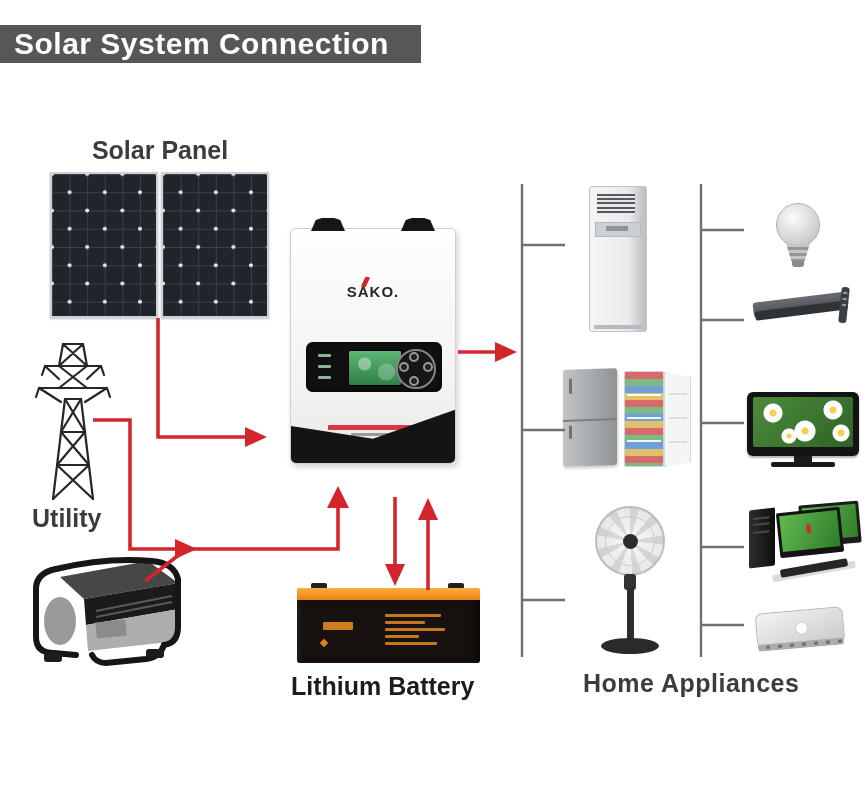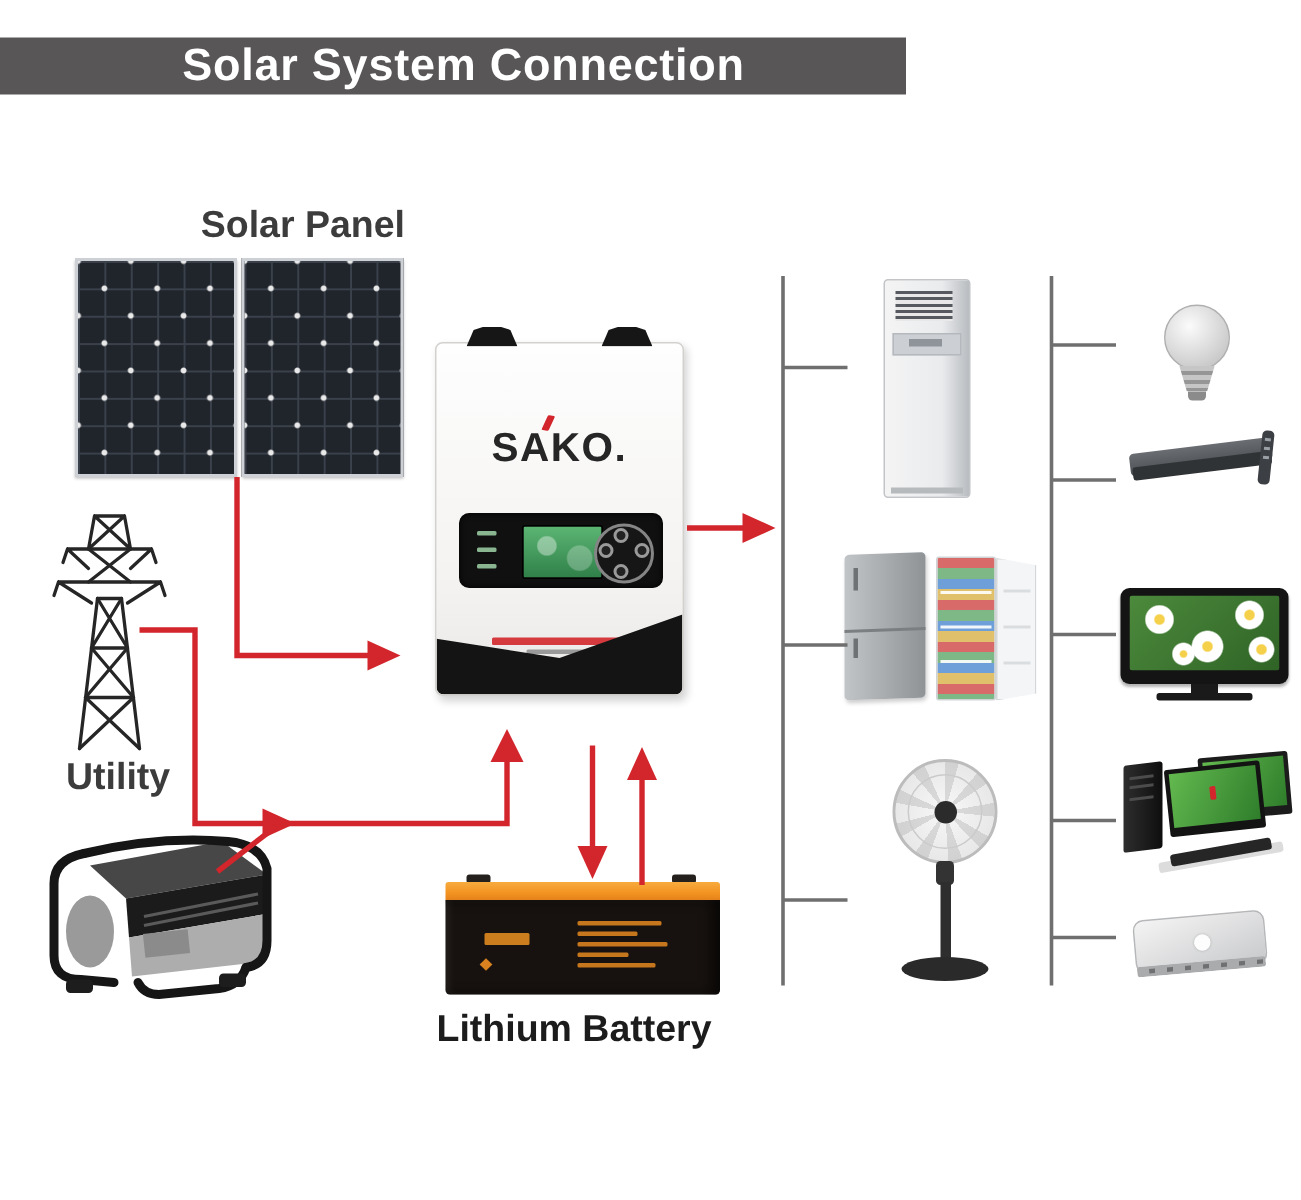--- a/index.html
+++ b/index.html
@@ -5,28 +5,28 @@
   :root{
     --title-bar:#595657; --accent-red:#d2262c; --connector-gray:#6f6f6f;
     --battery-orange:#f29422; --panel-dark:#20242b;
   }
   html,body{margin:0;padding:0;background:#fff;}
   #canvas{position:relative;width:867px;height:800px;background:#fff;overflow:hidden;
           font-family:"Liberation Sans","DejaVu Sans",sans-serif;}
   .abs{position:absolute;}
 
   
-  .title-bar{left:0;top:25px;width:604px;height:38px;background:var(--title-bar);
-             display:flex;align-items:center;padding-left:14px;box-sizing:border-box;justify-content:center;}
+  .title-bar{left:0;top:25px;width:421px;height:38px;background:var(--title-bar);
+             display:flex;align-items:center;padding-left:14px;box-sizing:border-box;}
   .title-bar span{color:#fff;font-size:30px;font-weight:700;letter-spacing:.5px;white-space:nowrap;}
 
   
   .node-label{color:#3c3c3c;font-size:25px;font-weight:600;white-space:nowrap;}
-  .label-solar{left:50px;top:136px;width:220px;text-align:right;}
-  .label-utility{left:32px;top:504px;margin-left:12px;}
+  .label-solar{left:50px;top:136px;width:220px;text-align:center;}
+  .label-utility{left:32px;top:504px;}
   .label-generator{left:26px;top:670px;}
   .label-battery{left:291px;top:672px;font-weight:700;color:#1c1c1c;}
   .label-appliances{left:583px;top:669px;letter-spacing:.5px;}
 
   
   .pv{width:108px;height:146px;box-sizing:border-box;border:2px solid #cdd0d4;
       background-color:var(--panel-dark);
       background-image:
         radial-gradient(circle,#e9e9e9 1.6px,rgba(0,0,0,0) 2.3px),
         radial-gradient(circle,#e9e9e9 1.6px,rgba(0,0,0,0) 2.3px),
@@ -37,21 +37,21 @@
       box-shadow:0 1px 2px rgba(0,0,0,.25);}
   .pv1{left:50px;top:172px;} .pv2{left:161px;top:172px;}
 
   
   .inv{left:290px;top:228px;width:166px;height:236px;border-radius:5px;
        background:linear-gradient(#fefefe,#f3f2f0 70%,#e9e8e6);
        border:1px solid #d3d1ce;box-shadow:2px 3px 6px rgba(0,0,0,.18);box-sizing:border-box;}
   .bracket{top:-11px;width:34px;height:13px;background:#161616;
            clip-path:polygon(0 100%,14% 15%,32% 0,68% 0,86% 15%,100% 100%);}
   .bk1{left:20px;} .bk2{right:20px;}
-  .brand{left:0;top:54px;width:100%;text-align:center;font-size:27px;font-weight:700;
+  .brand{left:0;top:54px;width:100%;text-align:center;font-size:15px;font-weight:700;
          color:#262626;letter-spacing:1px;}
   .brand-accent{left:72px;top:48px;width:5px;height:10px;background:var(--accent-red);
                 transform:skewX(-18deg) rotate(8deg);border-radius:1px;}
   .ctl{left:15px;top:113px;width:136px;height:50px;background:#101010;border-radius:7px;
        box-shadow:inset 0 0 4px #000;}
   .led{left:12px;width:13px;height:2.5px;background:#9fd4a8;border-radius:1px;opacity:.85;}
   .lcd{left:42px;top:8px;width:52px;height:34px;border:1px solid #000;border-radius:2px;
        background:
         radial-gradient(circle at 30% 38%,rgba(255,255,255,.38) 0 6px,rgba(0,0,0,0) 7px),
         radial-gradient(circle at 72% 62%,rgba(255,255,255,.25) 0 8px,rgba(0,0,0,0) 9px),
@@ -183,20 +183,21 @@
 
 <div id="canvas">
 
   <div class="abs title-bar">
     <span>Solar System Connection</span>
   </div>
 
   <div class="abs node-label label-solar">Solar Panel</div>
   <div class="abs node-label label-utility">Utility</div>
   <div class="abs node-label label-battery">Lithium Battery</div>
+  <div class="abs node-label label-appliances">Home Appliances</div>
 
   <div class="abs pv pv1"></div>
   <div class="abs pv pv2"></div>
 
   <svg class="abs" style="left:25px;top:336px;" width="95" height="166" viewBox="0 0 95 166">
     <g fill="none" stroke="#262626" stroke-width="2.2" stroke-linecap="round">
       <path d="M38 8 H58 M38 8 L34 30 M58 8 L62 30 M38 8 L62 30 M58 8 L34 30"></path>
       <path d="M20 30 H76 M20 30 L17 39 M76 30 L79 39 M20 30 L34 43 M76 30 L62 43"></path>
       <path d="M34 30 L62 52 M62 30 L34 52"></path>
       <path d="M14 52 H82 M14 52 L11 61 M82 52 L85 61 M14 52 L36 66 M82 52 L60 66"></path>

